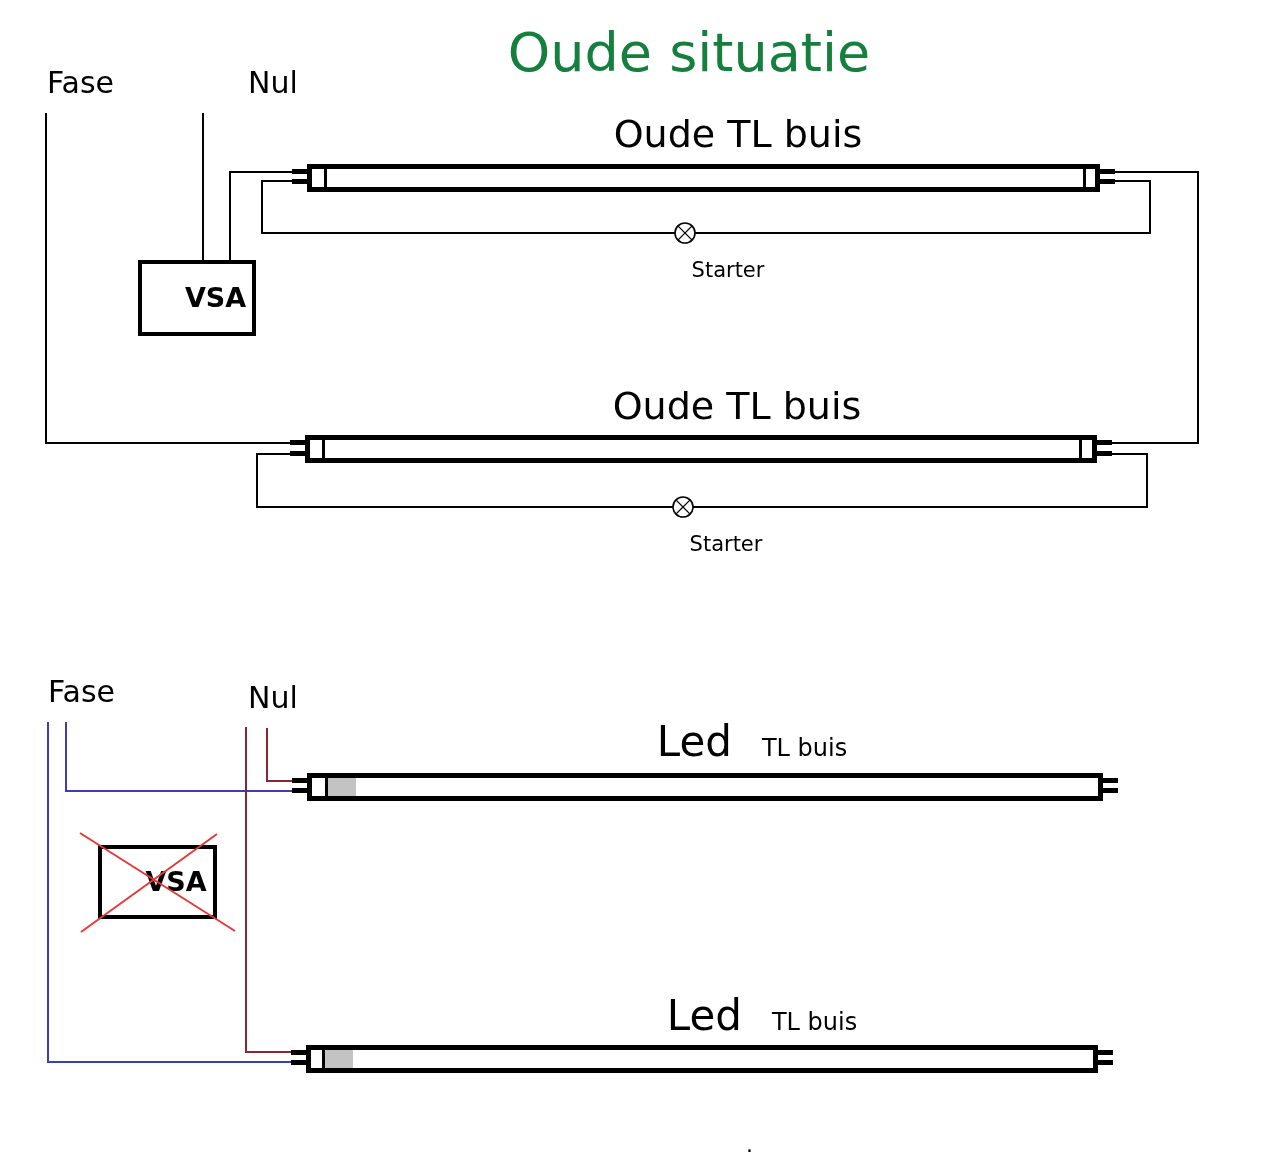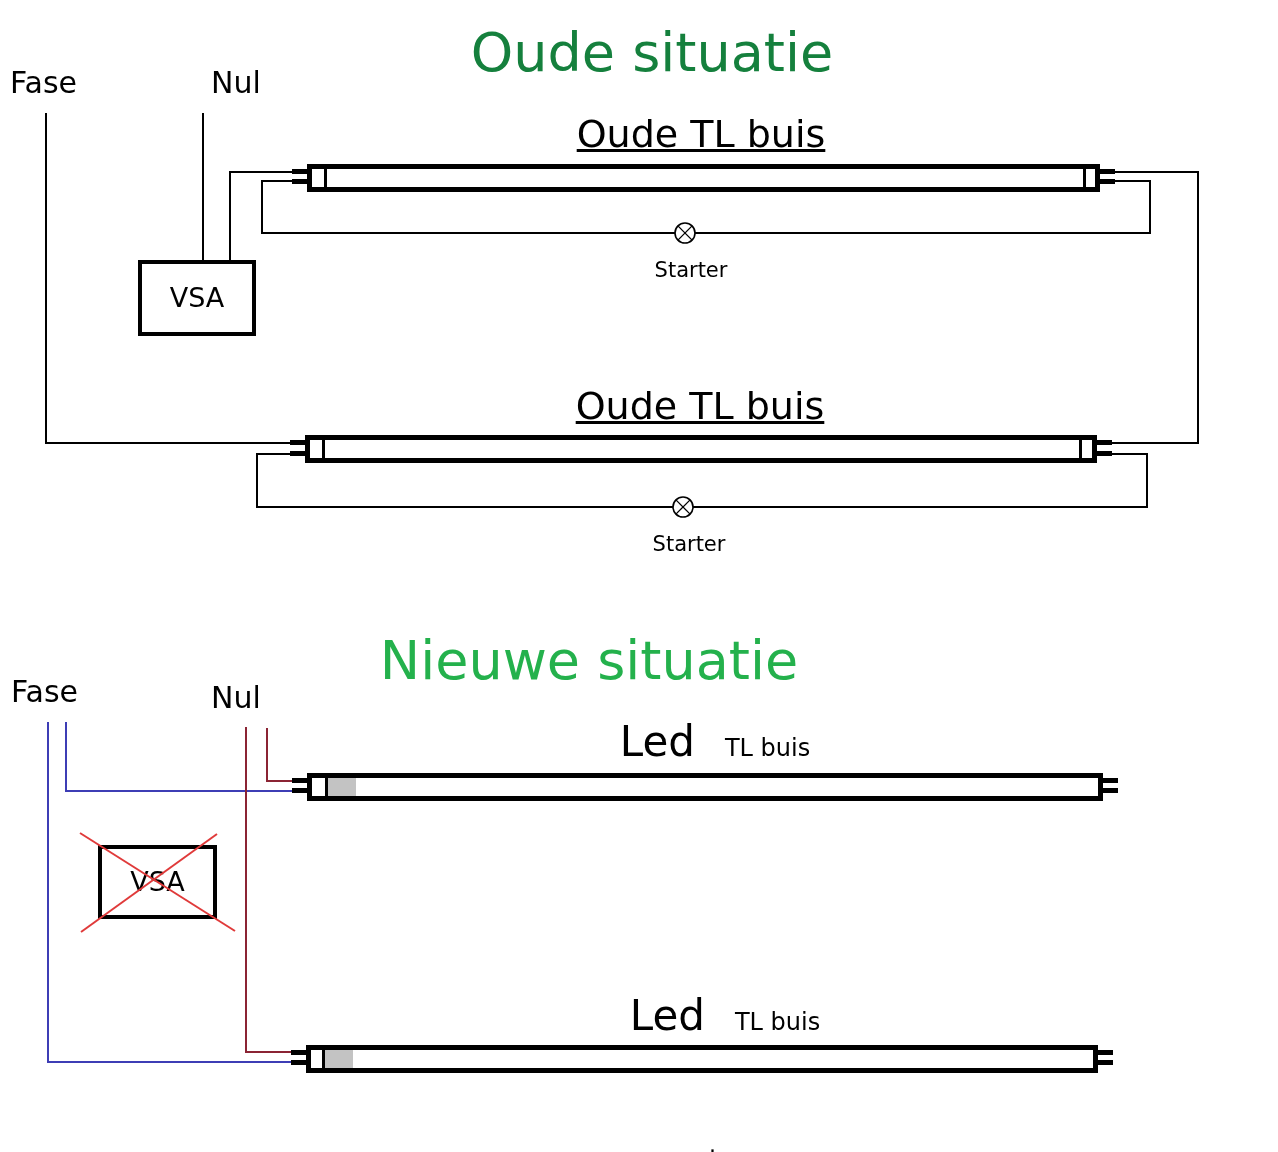--- a/index.html
+++ b/index.html
@@ -1,33 +1,33 @@
 <!DOCTYPE html>
 <html><head>
 <meta charset="utf-8">
 <style>
   html,body{margin:0;padding:0;background:#fff;}
   #canvas{
     position:relative;width:1278px;height:1152px;background:#ffffff;
     font-family:"DejaVu Sans","Liberation Sans",sans-serif;color:#000;
     overflow:hidden;
   }
-  .t{position:absolute;white-space:nowrap;line-height:1.15;}
+  .t{position:absolute;white-space:nowrap;line-height:1.15;margin-left:37px;}
   .cx{transform:translateX(-50%);}
   .wire{position:absolute;background:#000;}
   .wire.blue{background:#3d3db5;}
   .wire.dred{background:#8b2434;}
   .pin{position:absolute;width:15px;height:5px;background:#000;}
   .tube{position:absolute;background:#fff;border:5px solid #000;box-sizing:border-box;}
   .cap{position:absolute;top:0;bottom:0;width:3px;background:#000;}
   .gray{position:absolute;top:0;bottom:0;background:#c3c3c3;}
   .vsa{position:absolute;border:4px solid #000;box-sizing:border-box;background:#fff;
-       display:flex;align-items:center;justify-content:center;font-size:27px;}
+       display:flex;align-items:center;justify-content:center;font-size:27px;font-weight:bold;}
   .title{font-size:54px;}
-  .tubetitle{font-size:38px;text-decoration:underline;}
+  .tubetitle{font-size:38px;}
   .small{font-size:21px;}
   .lbl{font-size:30px;}
   .ledtitle{display:flex;align-items:baseline;gap:30px;}
   .ledtitle .big{font-size:42px;}
   .ledtitle .rest{font-size:24px;}
   svg{position:absolute;overflow:visible;}
 </style>
 </head>
 <body>
 
@@ -91,21 +91,20 @@
   <div class="wire" style="left:1146px;top:453px;width:2px;height:55px;"></div>
   <div class="wire" style="left:1111px;top:453px;width:37px;height:2px;"></div>
 
   <svg style="left:670px;top:494px;" width="26" height="26" viewBox="0 0 26 26">
     <circle cx="13" cy="13" r="10" fill="#ffffff" stroke="#000000" stroke-width="1.6"></circle>
     <line x1="5.9" y1="5.9" x2="20.1" y2="20.1" stroke="#000000" stroke-width="1.3"></line>
     <line x1="20.1" y1="5.9" x2="5.9" y2="20.1" stroke="#000000" stroke-width="1.3"></line>
   </svg>
   <div class="t small cx" style="left:689px;top:532px;">Starter</div>
 
-  <div class="t title cx" style="left:589px;top:630px;color:#24b14c;">Nieuwe situatie</div>
 
   <div class="t lbl" style="left:11px;top:675px;">Fase</div>
   <div class="t lbl" style="left:211px;top:681px;">Nul</div>
 
   <div class="wire blue" style="left:47px;top:722px;width:2px;height:341px;"></div>
   <div class="wire blue" style="left:47px;top:1061px;width:247px;height:2px;"></div>
   <div class="wire blue" style="left:65px;top:722px;width:2px;height:70px;"></div>
   <div class="wire blue" style="left:65px;top:790px;width:232px;height:2px;"></div>
 
   <div class="wire dred" style="left:245px;top:727px;width:2px;height:326px;"></div>

